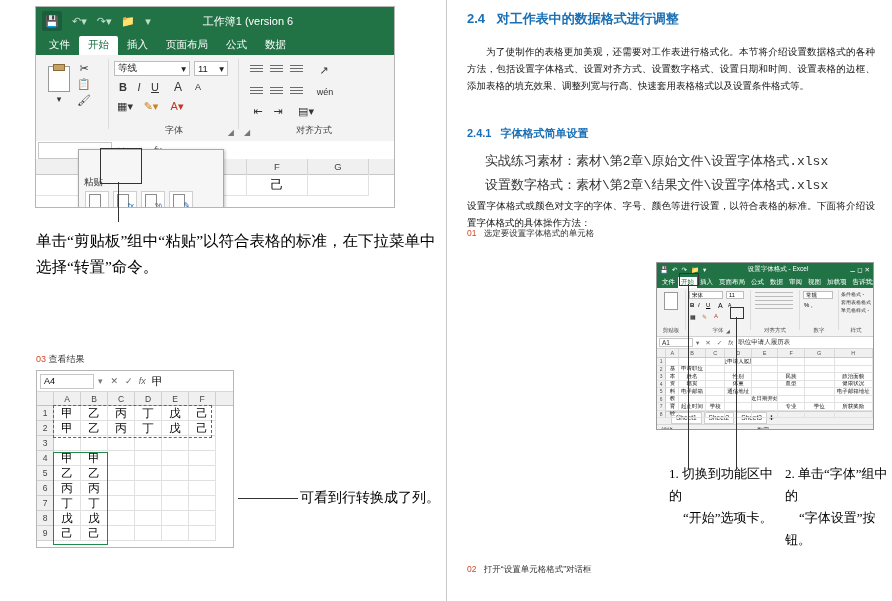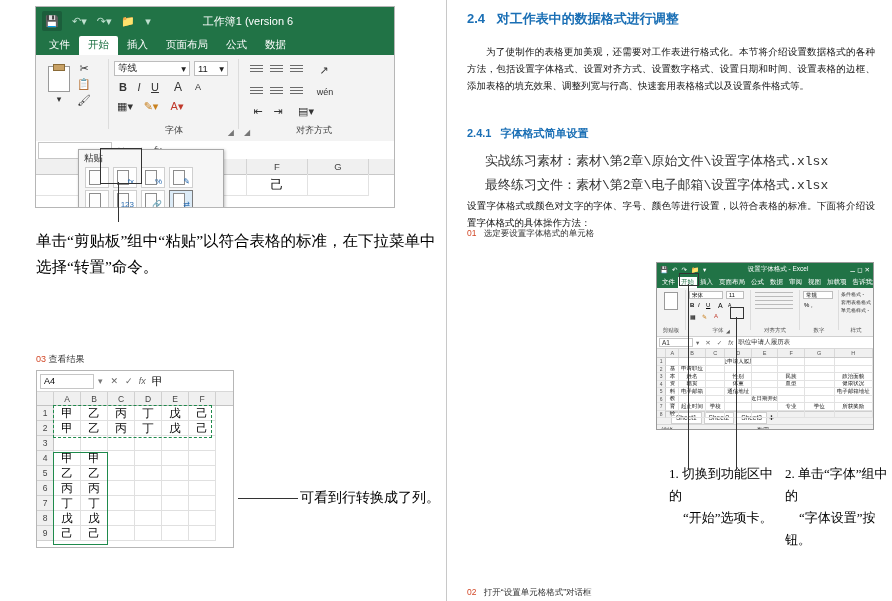--- a/index.html
+++ b/index.html
@@ -25,21 +25,21 @@
   .grp .gname{position:absolute;bottom:0;left:0;width:100%;text-align:center;font-family:"Liberation Sans",sans-serif;font-size:9px;color:#444;}
   .vsep{position:absolute;top:4px;width:1px;height:70px;background:#dcdcdc;}
   .btn-b{position:absolute;border:1px solid transparent;}
   .fontbox{position:absolute;border:1px solid #bdbdbd;background:#fff;font-family:"Liberation Sans",sans-serif;font-size:9.5px;color:#222;padding:1px 3px;box-sizing:border-box;display:flex;align-items:center;justify-content:space-between;}
   .minibtn{position:absolute;font-family:"Liberation Sans",sans-serif;font-size:11px;color:#333;display:flex;align-items:center;justify-content:center;}
   .alignicon{position:absolute;width:13px;height:11px;}
   .alignicon i{display:block;height:1.4px;background:#6b6b6b;margin-bottom:1.6px;}
 
   
   .pastemenu{position:absolute;left:42px;top:142px;width:144px;height:62px;background:#f6f6f6;border:1px solid #a9a9a9;box-shadow:1px 1px 3px rgba(0,0,0,.25);z-index:30;}
-  .pastemenu .hdr{font-family:Liberation Sans, sans-serif;font-size:9.5px;color:#333;padding:2px 0 1px 5px;}
+  .pastemenu .hdr{font-family:Liberation Sans, sans-serif;font-size:9.5px;color:#333;padding:2px 0 1px 5px;margin-top:24px;}
   .pastemenu .row{display:flex;gap:4px;padding:1px 0 1px 6px;}
   .pm-ico{width:22px;height:19px;border:1px solid #cfcfcf;background:#fff;position:relative;}
   .pm-ico.sel{border:1px solid #7a7a7a;background:#dcebf7;}
   .pm-ico .clip{position:absolute;left:3px;top:2px;width:10px;height:13px;border:1px solid #8c8c8c;background:#fdfdfd;}
   .pm-ico .mk{position:absolute;right:2px;bottom:1px;font-size:8px;color:#2b6cb0;font-family:"Liberation Sans",sans-serif;}
 
   
   .fbar{position:absolute;left:0;right:0;top:134px;height:18px;background:#fff;border-bottom:1px solid #d8d8d8;display:flex;align-items:center;}
   .namebox{width:72px;height:15px;margin-left:2px;border:1px solid #c6c6c6;background:#fff;}
   .fb-ic{font-family:"Liberation Sans",sans-serif;font-size:10px;color:#666;margin:0 5px;}
@@ -101,21 +101,21 @@
   .sg-head div{border-right:1px solid #d8d8d8;display:flex;align-items:center;justify-content:center;}
   .sg-row{display:flex;height:7.5px;font-family:"Liberation Serif",serif;font-size:5.5px;color:#111;}
   .sg-row .rh{width:10px;background:#f0f0f0;border-right:1px solid #c8c8c8;border-bottom:1px solid #e2e2e2;font-family:"Liberation Sans",sans-serif;font-size:5px;color:#555;display:flex;align-items:center;justify-content:center;}
   .sg-row .cl{border-right:1px solid #e2e2e2;border-bottom:1px solid #e2e2e2;display:flex;align-items:center;justify-content:center;overflow:hidden;white-space:nowrap;}
   .sheettabs{height:12px;background:#f1f1f1;border-top:1px solid #d0d0d0;display:flex;align-items:center;gap:2px;padding-left:14px;font-family:"Liberation Sans",sans-serif;font-size:6.5px;color:#333;}
   .sheettabs .st{background:#fff;border:1px solid #cfcfcf;padding:0 4px;line-height:10px;}
   .statusbar{height:11px;background:#f1f1f1;border-top:1px solid #d8d8d8;display:flex;align-items:center;justify-content:space-between;padding:0 4px;font-family:"Liberation Sans",sans-serif;font-size:6px;color:#333;}
   .hl-box{position:absolute;border:1.2px solid #333;z-index:20;}
   .ln{position:absolute;background:#333;z-index:20;}
   .cap{position:absolute;font-size:13px;line-height:22px;color:#000;}
-  .footnote{position:absolute;left:20px;top:587px;font-family:"Liberation Sans",sans-serif;font-size:8.5px;color:#333;}
+  .footnote{position:absolute;left:20px;top:564px;font-family:"Liberation Sans",sans-serif;font-size:8.5px;color:#333;}
   .footnote b{color:#d24726;font-weight:normal;margin-right:5px;}
 </style>
 </head>
 <body>
 
 <div class="page">
   <div class="divider"></div>
 
   <div class="left">
 
@@ -406,21 +406,21 @@
     </div>
 
     <div class="para" style="top:44px;text-indent:19px;">为了使制作的表格更加美观，还需要对工作表进行格式化。本节将介绍设置数据格式的各种方法，包括设置字体格式、设置对齐方式、设置数字格式、设置日期和时间、设置表格的边框、添加表格的填充效果、调整列宽与行高、快速套用表格格式以及设置条件格式等。</div>
 
     <div class="h3">
       <span class="num">2.4.1</span>
       <span>字体格式简单设置</span>
     </div>
 
     <div class="note" style="top:152px;">实战练习素材：素材\第2章\原始文件\设置字体格式.xlsx</div>
-    <div class="note" style="top:176px;">最终练习文件：素材\第2章\电子邮箱\设置字体格式.xlsx</div>
+    <div class="note" style="top:176px;">设置数字格式：素材\第2章\结果文件\设置字体格式.xlsx</div>
 
     <div class="para" style="top:198px;">设置字体格式或颜色对文字的字体、字号、颜色等进行设置，以符合表格的标准。下面将介绍设置字体格式的具体操作方法：</div>
 
     <div class="step" style="top:228px;">
       <b>01</b>
       <span>选定要设置字体格式的单元格</span>
     </div>
 
     <div class="xl3">
       <div class="tb">

